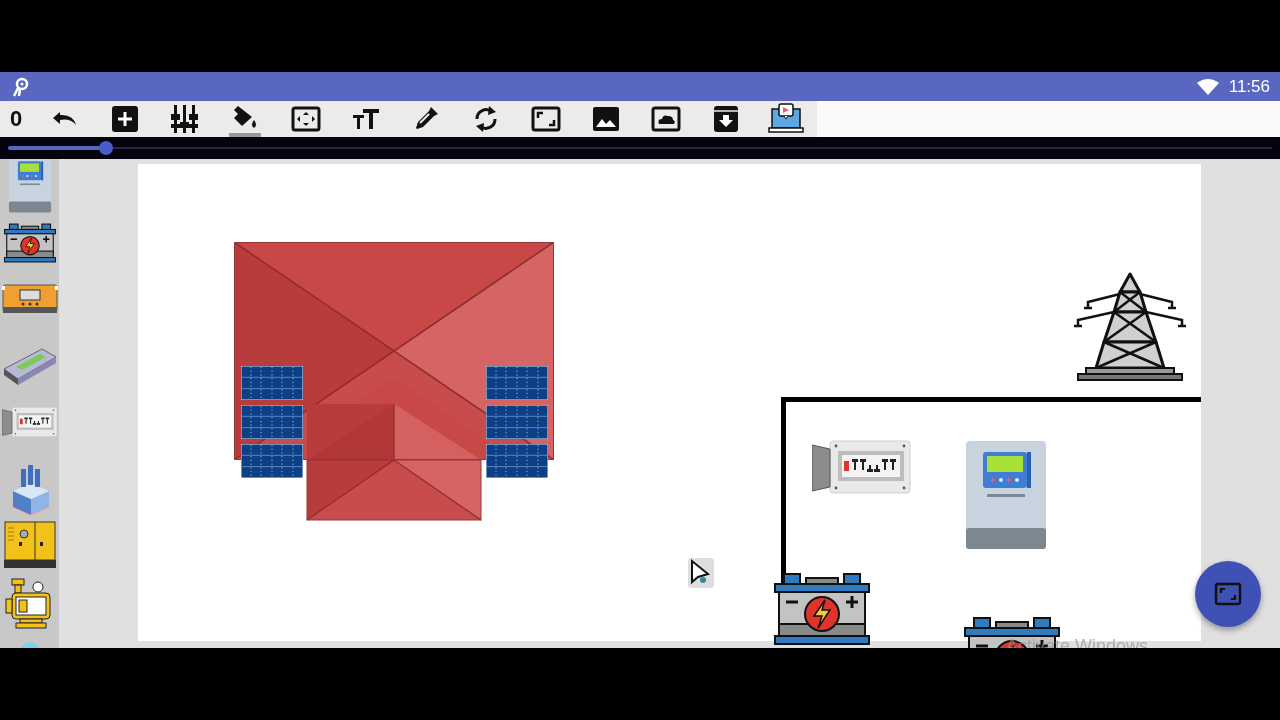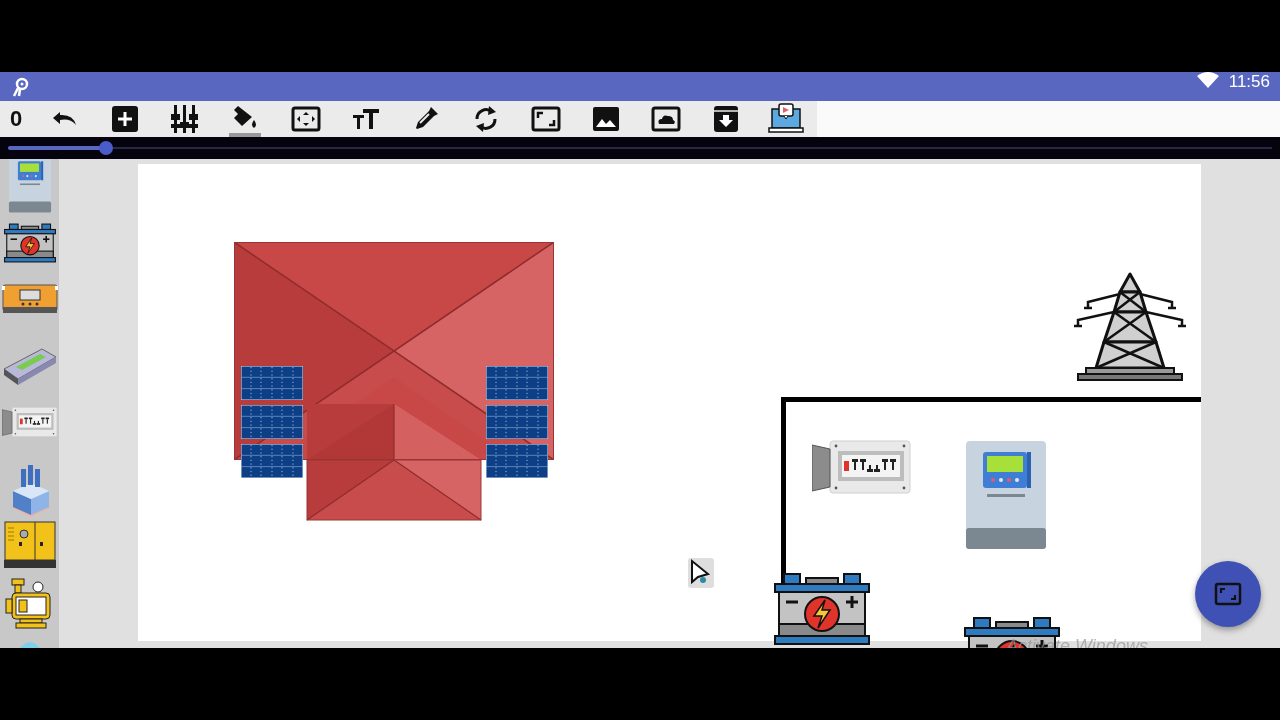--- a/index.html
+++ b/index.html
@@ -1,36 +1,36 @@
 <!DOCTYPE html>
 <html><head>
 <meta charset="utf-8">
 <style>
   * { box-sizing: border-box; margin: 0; padding: 0; }
   html, body { width: 1280px; height: 720px; background: #000; overflow: hidden; font-family: "Liberation Sans", sans-serif; }
   .screen { position: absolute; left: 0; top: 72px; width: 1280px; height: 576px; background: #e0e0e0; overflow: hidden; }
   .statusbar { position: absolute; left: 0; top: 0; width: 1280px; height: 29px; background: #5a67c0; color: #fff; }
   .statusbar .app-icon { position: absolute; left: 10px; top: 4px; width: 22px; height: 22px; }
-  .statusbar .right { position: absolute; right: 10px; top: 0; height: 29px; display: flex; align-items: flex-start; gap: 10px; }
+  .statusbar .right { position: absolute; right: 10px; top: 0; height: 29px; display: flex; align-items: center; gap: 10px; }
   .statusbar .time { font-size: 17px; color: #fff; }
   .toolbar { position: absolute; left: 0; top: 29px; width: 1280px; height: 36px; background: #fafafa; }
   .toolbar .tb-bg { position: absolute; left: 0; top: 0; width: 817px; height: 36px; background: #ebebeb; }
   .toolbar .count { position: absolute; left: 10px; top: 5px; font-size: 22px; font-weight: bold; color: #111; }
   .tool { position: absolute; top: 2px; width: 40px; height: 32px; display: flex; align-items: center; justify-content: center; cursor: pointer; }
   .tool svg { width: 30px; height: 30px; }
   .tool.active::after { content: ""; position: absolute; left: 4px; right: 4px; bottom: -2px; height: 4px; background: #999; }
   .sliderbar { position: absolute; left: 0; top: 65px; width: 1280px; height: 22px; background: #05030e; }
   .slider-track { position: absolute; left: 8px; top: 10px; width: 1264px; height: 2px; background: #2a2748; }
   .slider-fill { position: absolute; left: 8px; top: 9px; width: 98px; height: 4px; background: #5a67c0; border-radius: 2px; }
   .slider-thumb { position: absolute; left: 99px; top: 4px; width: 14px; height: 14px; border-radius: 50%; background: #4a5cc8; cursor: pointer; }
   .palette { position: absolute; left: 0; top: 87px; width: 59px; height: 489px; background: #c8c8c8; overflow: hidden; }
   .pal-item { position: absolute; left: 2px; width: 56px; cursor: pointer; display: flex; justify-content: center; }
   .canvas { position: absolute; left: 138px; top: 92px; width: 1063px; height: 477px; background: #fff; }
   .fab { position: absolute; left: 1195px; top: 489px; width: 66px; height: 66px; border-radius: 50%; background: #3f51b5; box-shadow: 0 3px 6px rgba(0,0,0,0.35); display: flex; align-items: center; justify-content: center; cursor: pointer; }
-  .watermark { position: absolute; left: 1006px; top: 564px; font-size: 18px; color: rgba(150,150,150,0.7); white-space: nowrap; font-style: italic; }
+  .watermark { position: absolute; left: 1006px; top: 564px; font-size: 18px; color: rgba(150,150,150,0.7); white-space: nowrap; }
   .placed { position: absolute; cursor: move; }
   .cursor { position: absolute; left: 688px; top: 486px; }
 </style>
 </head>
 <body>
 
 <svg width="0" height="0" style="position:absolute">
   <defs>
     <symbol id="battery" viewBox="0 0 96 74">
       <rect x="10" y="2" width="16" height="10" fill="#2e7bbf" stroke="#111" stroke-width="2"></rect>

